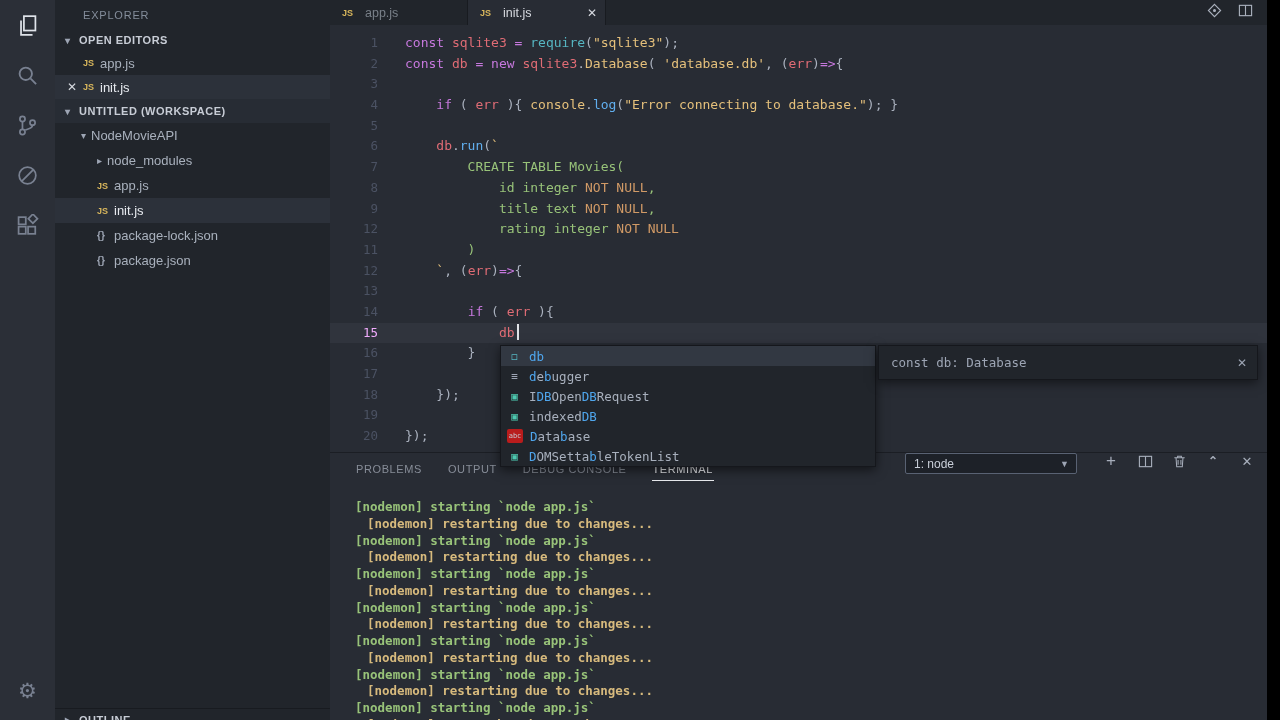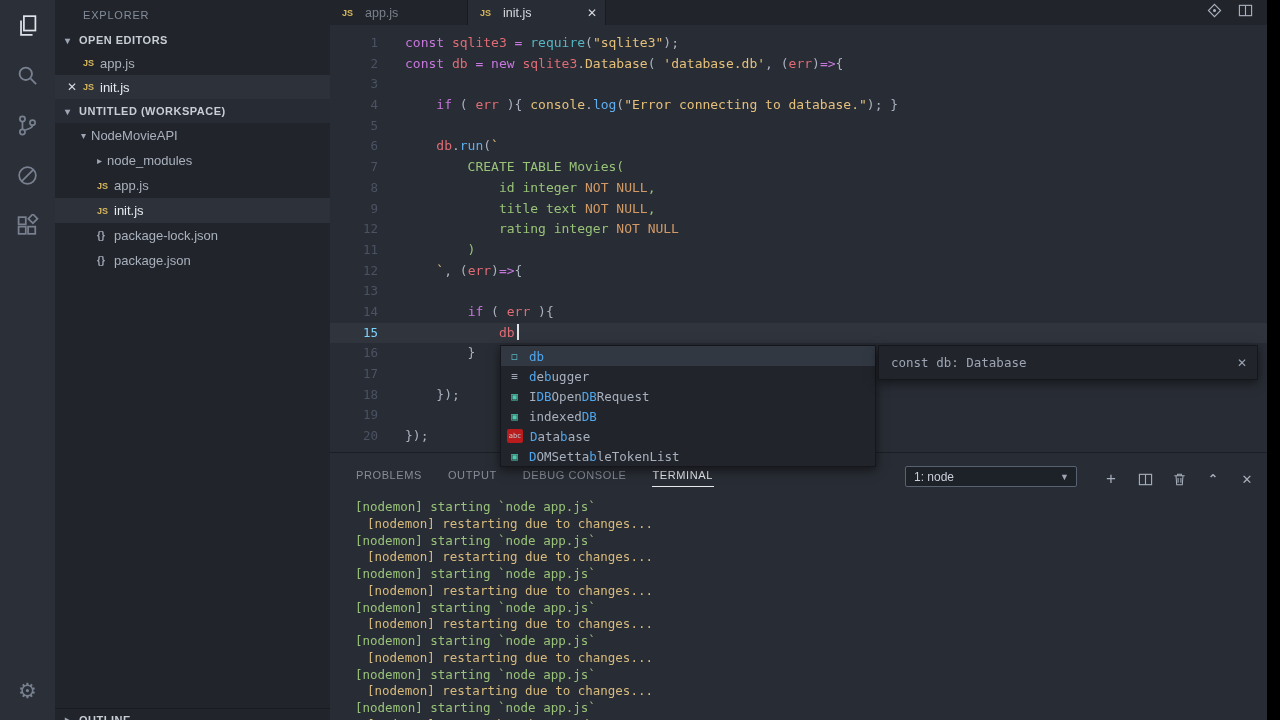--- a/index.html
+++ b/index.html
@@ -43,21 +43,21 @@
   .tab .tab-close { margin-left:auto; font-size:12px; color:#d7dae0; }
   .tab-actions { position:absolute; right:14px; top:0; height:25px; display:flex; align-items:center; gap:16px; color:#aab1bd; }
   .tab-actions svg { width:15px; height:15px; }
 
   
   .editor { position:absolute; left:0; top:25px; right:0; height:427px; overflow:hidden;
             font-family:"DejaVu Sans Mono", monospace; font-size:13px; padding-top:8px; }
   .line { height:20.7px; line-height:20.7px; display:flex; white-space:pre; }
   .line.active { background:rgba(153,163,184,0.07); }
   .ln { width:48px; text-align:right; color:#4b5263; font-size:12.5px; flex:none; user-select:none; }
-  .line.active .ln { color:#7dd3fc; }
+  .line.active .ln { color:#f0abfc; }
   .code { margin-left:27px; white-space:pre; }
   .tk-kw{color:#c678dd} .tk-var{color:#e06c75} .tk-fn{color:#61afef} .tk-bfn{color:#56b6c2}
   .tk-cls{color:#e5c07b} .tk-str{color:#e5c07b} .tk-sql{color:#98c379} .tk-sqlk{color:#d19a66}
   .tk-pun{color:#abb2bf} .tk-op{color:#c678dd}
   .cursor { display:inline-block; width:2px; height:16px; background:#e0e3e8; vertical-align:-3px; margin-left:2px; }
 
   
   .suggest { position:absolute; left:170px; top:345px; width:376px; background:#21252b; border:1px solid #15171c;
              box-shadow:0 3px 10px rgba(0,0,0,.55); z-index:60; }
   .srow { height:20px; display:flex; align-items:center; padding:0 8px 0 6px;
@@ -67,35 +67,35 @@
   .sic { width:15px; height:15px; flex:none; margin-right:7px; display:flex; align-items:center; justify-content:center; font-size:11px; }
   .sic-field { color:#56b6c2; } .sic-keyword { color:#9da5b4; } .sic-class { color:#4ec9b0; }
   .sic-text { color:#c5cad3; font-size:7px; border:7px solid #b91c1c; border-radius:2px; padding:0 1px; height:11px; line-height:9px; }
   .suggest-detail { position:absolute; left:548px; top:345px; width:380px; height:35px; background:#21252b;
                     border:1px solid #15171c; box-shadow:0 3px 10px rgba(0,0,0,.5); display:flex; align-items:center;
                     padding:0 10px 0 12px; font-family:"DejaVu Sans Mono", monospace; font-size:12.5px; color:#9da5b4; z-index:60; }
   .detail-close { margin-left:auto; font-family:"Liberation Sans",sans-serif; font-size:12px; color:#9da5b4; cursor:pointer; }
 
   
   .panel { position:absolute; left:0; top:452px; right:0; bottom:0; background:#282c34; border-top:1px solid #1b1e24; }
-  .panel-header { display:flex; align-items:flex-end; height:34px; padding:0 12px 0 25px; }
+  .panel-header { display:flex; align-items:flex-start; height:34px; padding:0 12px 0 25px; }
   .ptabs { display:flex; gap:24px; }
   .ptab { font-size:11px; letter-spacing:.6px; color:#878d98; padding:10px 1px 5px; border-bottom:1px solid transparent; cursor:pointer; }
   .ptab.active { color:#e7e9ec; border-bottom-color:#e7e9ec; }
   .term-select { margin-left:auto; width:172px; height:21px; display:flex; align-items:center; justify-content:space-between;
                  background:#1d2128; border:1px solid #596273; border-radius:2px; padding:0 7px 0 8px;
                  font-size:12px; color:#c9cfd9; cursor:pointer; }
   .term-select .chev-dn { font-size:9px; color:#9da5b4; }
   .panel-actions { display:flex; align-items:center; gap:18px; margin-left:26px; color:#a7aebb; }
   .panel-actions .pa { display:flex; align-items:center; justify-content:center; width:16px; height:16px; cursor:pointer; }
   .panel-actions svg { width:15px; height:15px; }
   .pa-plus { font-size:17px; font-weight:300; } .pa-x { font-size:13px; } .pa-up { font-size:12px; font-weight:bold; }
   .terminal { position:absolute; top:34px; left:0; right:0; bottom:0; overflow:hidden; padding:12px 0 0 25px;
               font-family:"DejaVu Sans Mono", monospace; font-size:12.5px; line-height:16.75px; }
-  .tline { height:16.75px; white-space:pre; }
+  .tline { height:16.75px; white-space:pre;font-weight:bold; }
   .t-start { color:#98c379; } .t-restart { color:#d7ba7d;margin-left:12px; }
 </style>
 </head>
 <body>
 
 <div class="window">
   <div class="app">
 
     <nav class="activitybar" id="activitybar">
         <div class="act-item active">

